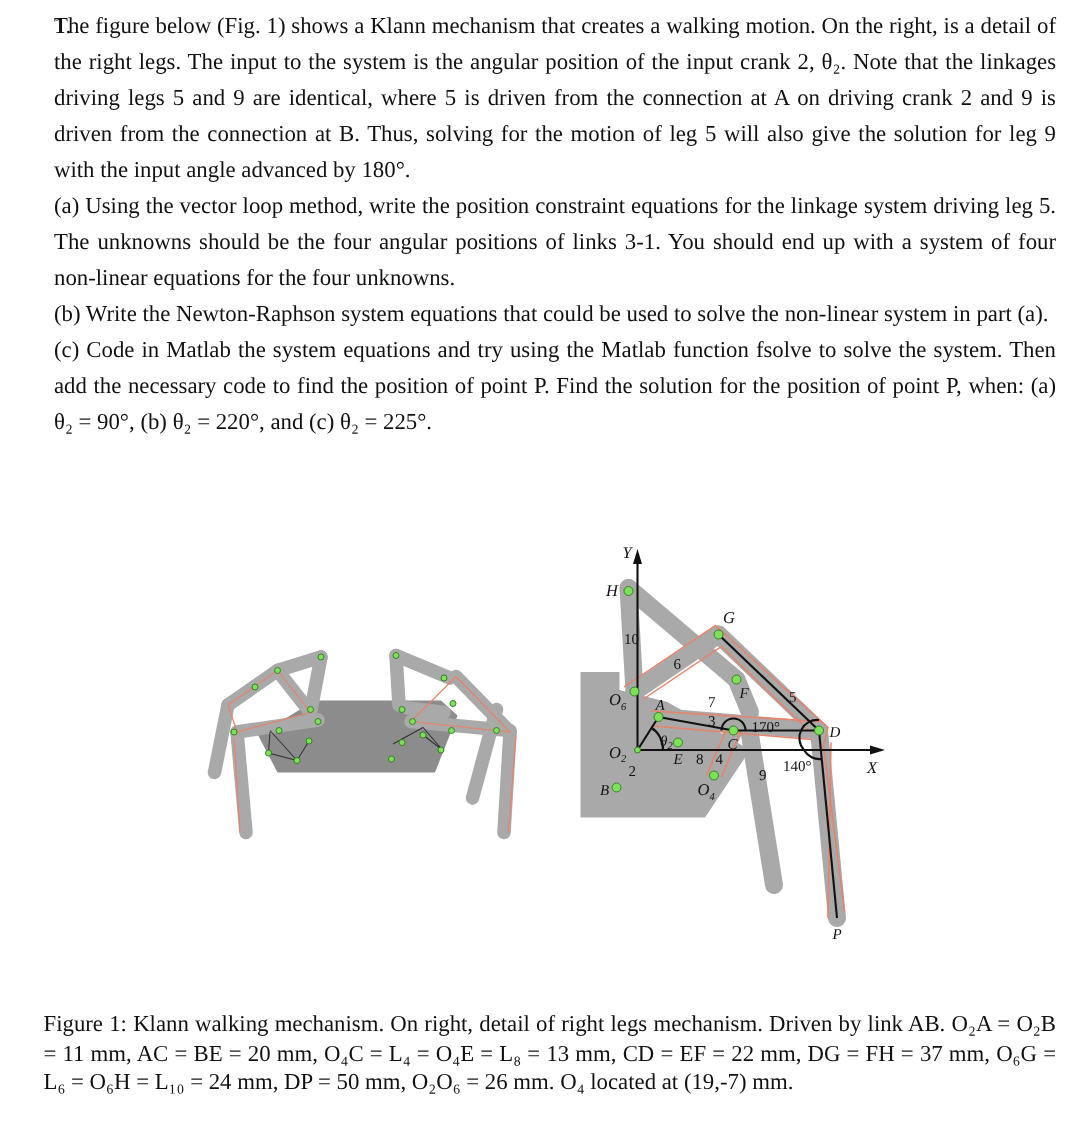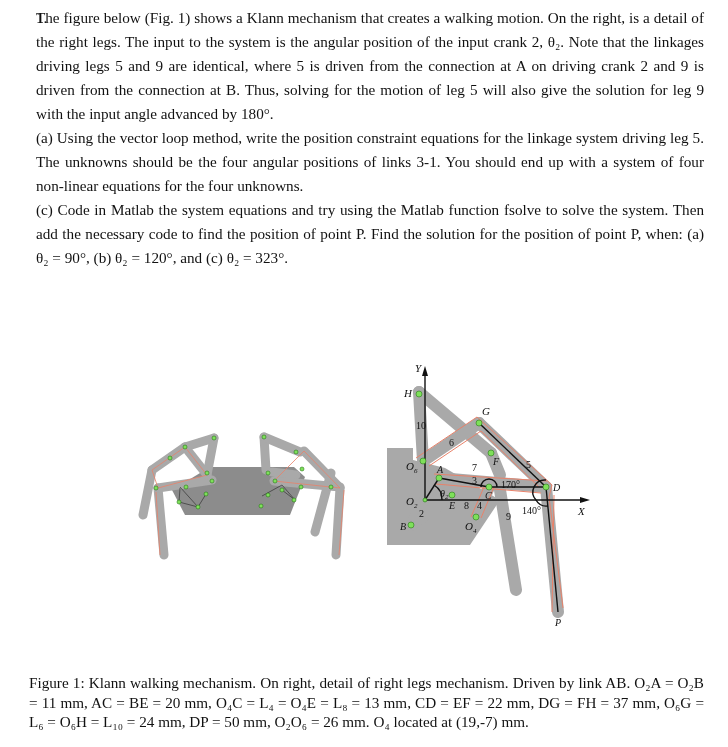--- a/index.html
+++ b/index.html
@@ -14,21 +14,22 @@
   svg text { font-family:"Liberation Serif","DejaVu Serif",serif; }
 </style>
 </head>
 <body>
 
 <div class="problem">
   <span class="num">1.</span>
   <div class="body">
     <p>The figure below (Fig. 1) shows a Klann mechanism that creates a walking motion. On the right, is a detail of the right legs. The input to the system is the angular position of the input crank 2, θ₂. Note that the linkages driving legs 5 and 9 are identical, where 5 is driven from the connection at A on driving crank 2 and 9 is driven from the connection at B. Thus, solving for the motion of leg 5 will also give the solution for leg 9 with the input angle advanced by 180°.</p>
     <p>(a) Using the vector loop method, write the position constraint equations for the linkage system driving leg 5. The unknowns should be the four angular positions of links 3-1. You should end up with a system of four non-linear equations for the four unknowns.</p>
-    <p>(c) Code in Matlab the system equations and try using the Matlab function fsolve to solve the system. Then add the necessary code to find the position of point P. Find the solution for the position of point P, when: (a) θ₂ = 90°, (b) θ₂ = 120°, and (c) θ₂ = 323°.</p>
+    <p>(b) Write the Newton-Raphson system equations that could be used to solve the non-linear system in part (a).</p>
+    <p>(c) Code in Matlab the system equations and try using the Matlab function fsolve to solve the system. Then add the necessary code to find the position of point P. Find the solution for the position of point P, when: (a) θ₂ = 90°, (b) θ₂ = 220°, and (c) θ₂ = 225°.</p>
   </div>
 </div>
 
 <div class="figure">
   <svg width="728" height="280" viewBox="0 360 728 280" xmlns="http://www.w3.org/2000/svg">
 
     <g>
       <polygon points="210,467 294,467 305,477 290,515 185,515 172,490" fill="#8c8c8c"></polygon>
       <g stroke="#a9a9a9" stroke-width="9" stroke-linecap="round" fill="none">
         <line x1="158" y1="488" x2="164" y2="555"></line>

